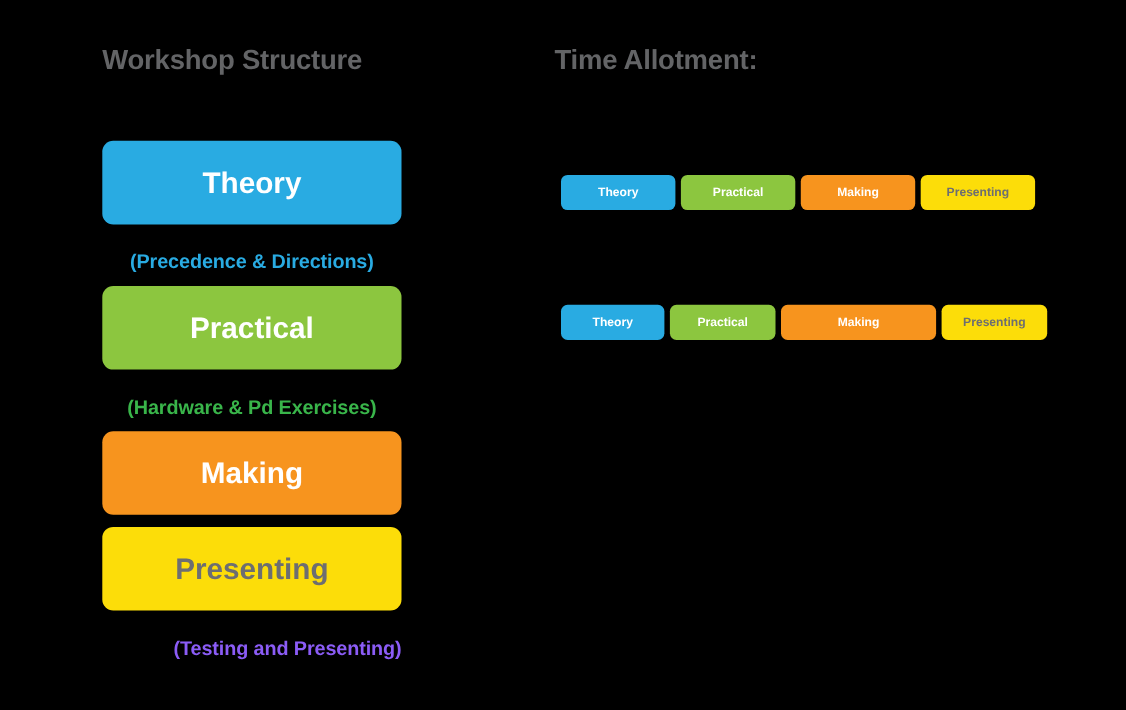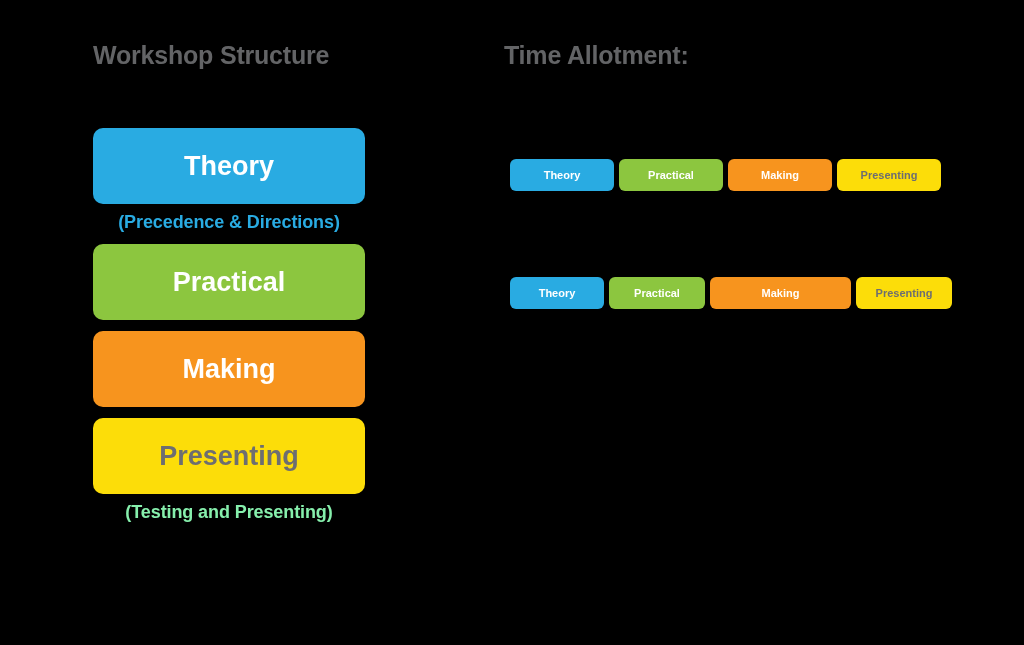--- a/index.html
+++ b/index.html
@@ -57,21 +57,21 @@
   .block-label {
     font-size: 27px;
     font-weight: bold;
     letter-spacing: 0px;
     line-height: 1;
   }
   .block-sub {
     display: block;
     text-align: center;
     width: 272px;
-    margin-top: 8px;
+    margin-top: 24px;
     font-size: 18px;
     font-weight: bold;
     letter-spacing: -0.1px;
     white-space: nowrap;
   }
 
   
   .theme-theory      .block { background: #29ABE2; }
   .theme-theory      .block-label { color: #FFFFFF; }
   .theme-theory      .block-sub   { color: #29ABE2; }
@@ -79,21 +79,21 @@
   .theme-practical   .block { background: #8CC63F; }
   .theme-practical   .block-label { color: #FFFFFF; }
   .theme-practical   .block-sub   { color: #39B54A; }
 
   .theme-making      .block { background: #F7941E; }
   .theme-making      .block-label { color: #FFFFFF; }
   .theme-making      .block-sub   { color: #F7931E; }
 
   .theme-presenting  .block { background: #FCDD09; }
   .theme-presenting  .block-label { color: #6D6E71; }
-  .theme-presenting  .block-sub   { color: #86efac; }
+  .theme-presenting  .block-sub   { color: #8b5cf6; text-align: right; }
 
   
   .timeline {
     position: absolute;
     left: 510px;
     display: flex;
     height: 32px;
   }
   #timeline-row-0 { top: 159px; }
   #timeline-row-1 { top: 277px; }
@@ -139,20 +139,21 @@
       <div class="block">
         <span class="block-label">Theory</span>
       </div>
       <span class="block-sub">(Precedence &amp; Directions)</span>
     </div>
 
     <div class="block-group theme-practical">
       <div class="block">
         <span class="block-label">Practical</span>
       </div>
+      <span class="block-sub">(Hardware &amp; Pd Exercises)</span>
     </div>
 
     <div class="block-group theme-making">
       <div class="block">
         <span class="block-label">Making</span>
       </div>
     </div>
 
     <div class="block-group theme-presenting">
       <div class="block">

